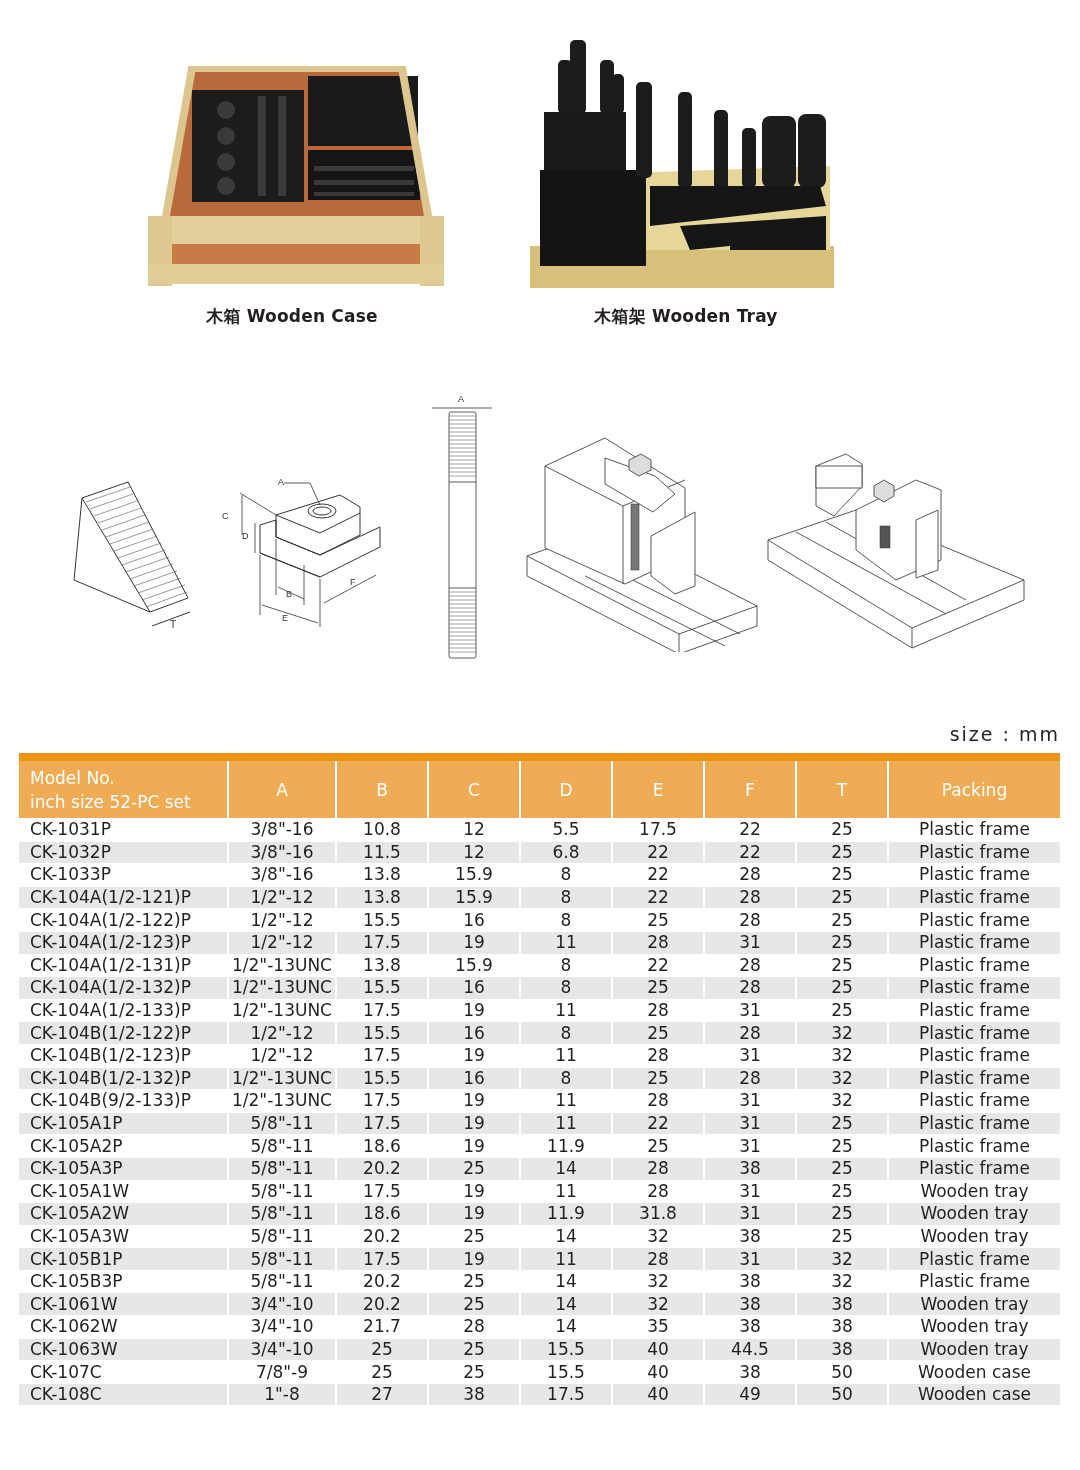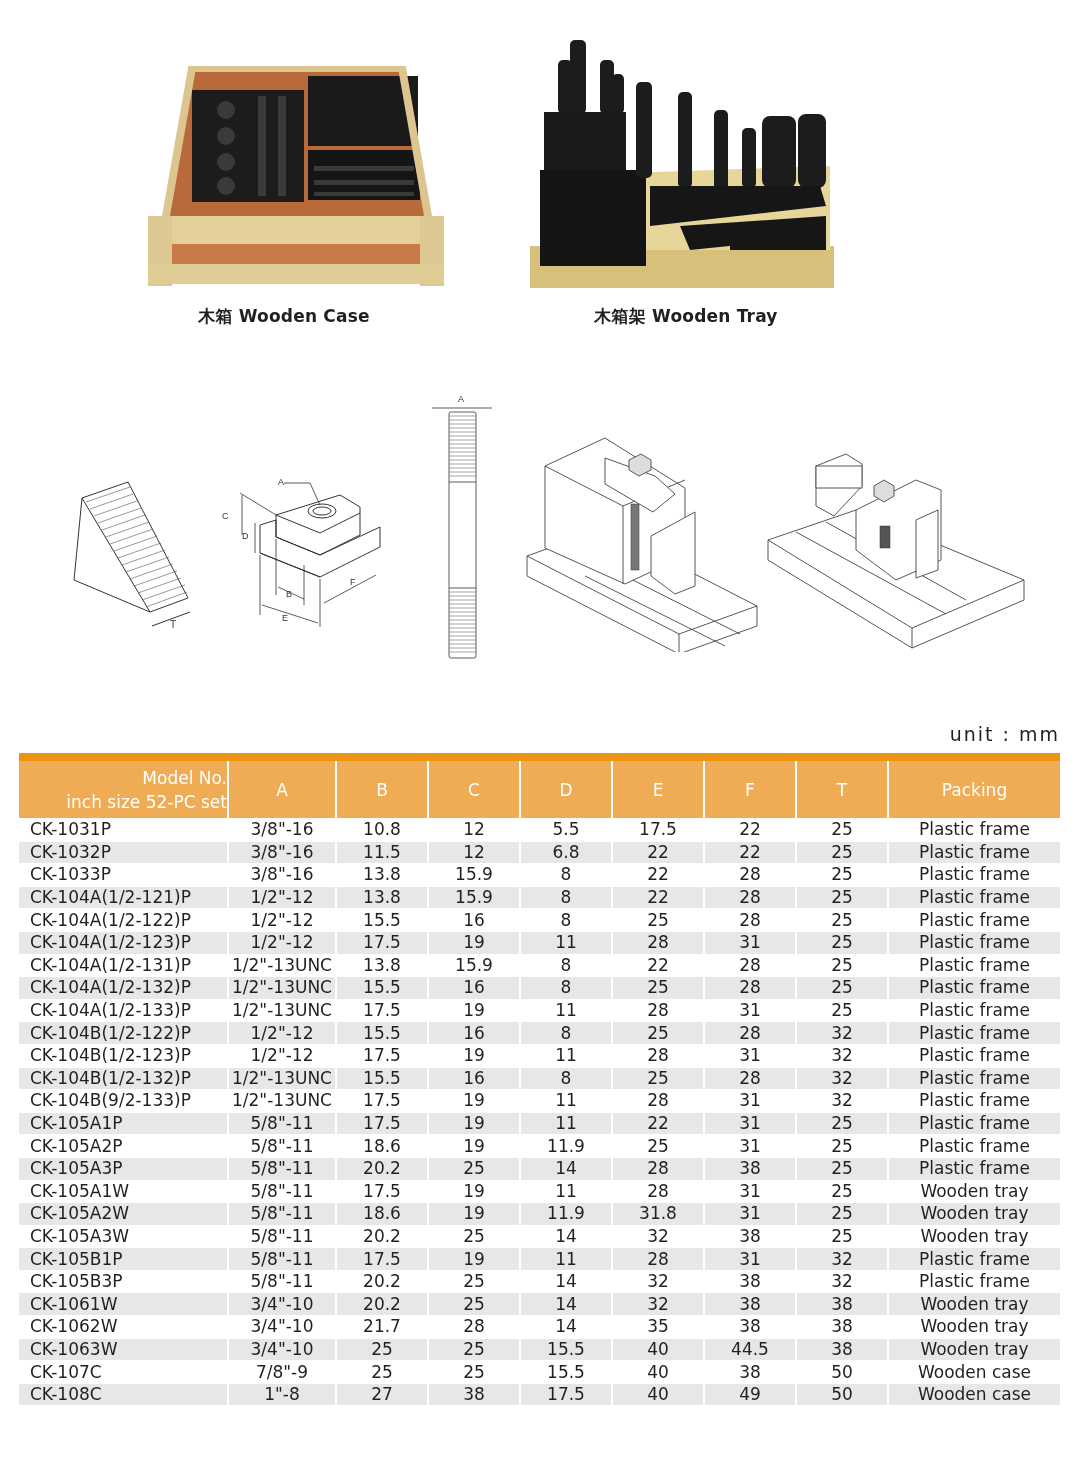--- a/index.html
+++ b/index.html
@@ -10,21 +10,21 @@
   
   .caption { font-weight: bold; font-size: 17px; color: #231f20; text-align: center; letter-spacing: 0.2px; }
 
   
   .unit { position: absolute; right: 20px; top: 723px; font-size: 19px; letter-spacing: 2px; color: #231f20; }
   .table-wrap { position: absolute; left: 19px; top: 753px; width: 1041px; }
   .topbar { height: 8px; background: #ea9314; }
   table { border-collapse: collapse; width: 100%; table-layout: fixed; }
   th { background: #efac54; color: #ffffff; font-weight: normal; font-size: 17px; height: 57px;
        border-left: 2px solid #ffffff; padding: 0; }
-  th:first-child { border-left: none; text-align: right; padding-left: 11px; line-height: 24px; }
+  th:first-child { border-left: none; text-align: left; padding-left: 11px; line-height: 24px; }
   td { font-size: 17px; height: 21.6px; padding: 0; text-align: center; line-height: 21px;
        border-left: 2px solid #ffffff; white-space: nowrap; }
   td:first-child { text-align: left; padding-left: 11px; border-left: none; }
   tbody tr:nth-child(even) td { background: #e6e7e8; }
   tbody tr:nth-child(odd) td { background: #ffffff; }
   tbody tr td { border-top: 1px solid #ffffff; }
 </style>
 </head>
 <body>
 
@@ -51,21 +51,21 @@
     <polygon points="0,150 296,150 296,178 0,178" fill="#e2cf9a"></polygon>
     <polygon points="8,178 288,178 288,212 8,212" fill="#c77a45"></polygon>
     <rect x="0" y="150" width="24" height="70" fill="#ddc891"></rect>
     <rect x="272" y="150" width="24" height="70" fill="#ddc891"></rect>
     <rect x="0" y="198" width="296" height="20" fill="#e0cc95"></rect>
     <polygon points="40,2 48,2 22,150 14,150" fill="#dcc58e"></polygon>
     <polygon points="250,2 258,2 284,150 276,150" fill="#dcc58e"></polygon>
     <rect x="40" y="0" width="218" height="6" fill="#dcc58e"></rect>
   </svg>
 </div>
-<div class="abs caption" style="left:136px;top:305px;width:296px;text-align:center;">木箱 Wooden Case</div>
+<div class="abs caption" style="left:144px;top:305px;width:296px;text-align:center;">木箱 Wooden Case</div>
 
 <div class="abs" style="left:530px;top:36px;width:304px;height:252px;">
   <svg width="304" height="252" viewBox="0 0 304 252">
     <polygon points="0,210 304,210 304,252 0,252" fill="#d8c07a"></polygon>
     <polygon points="10,140 300,130 300,214 10,214" fill="#e7d699"></polygon>
 
     <rect x="14" y="76" width="82" height="60" fill="#1a1a1a"></rect>
     <rect x="10" y="134" width="106" height="96" fill="#141414"></rect>
 
     <g fill="#1c1c1c">
@@ -224,21 +224,21 @@
       <line x1="60" y1="72" x2="200" y2="150"></line>
     <polygon points="50,16 80,4 96,14 96,36 68,66 50,56"></polygon>
     <rect x="50" y="16" width="46" height="22" fill="#fff"></rect>
     <polygon points="90,60 150,30 175,40 175,110 130,130 90,100"></polygon>
     <polygon points="150,70 172,60 172,120 150,128"></polygon>
   </g>
   <rect x="114" y="76" width="10" height="22" fill="#555" stroke="#333" stroke-width="0.5"></rect>
   <polygon points="108,36 118,30 128,36 128,46 118,52 108,46" fill="#ddd" stroke="#333" stroke-width="0.8"></polygon>
 </svg>
 
-<div class="unit">unit : mm</div>
+<div class="unit">size : mm</div>
 
 <div class="table-wrap">
   <div class="topbar"></div>
   <table>
     <colgroup>
       <col style="width:209px">
         <col style="width:108px">
         <col style="width:92px">
         <col style="width:92px">
       <col style="width:92px">

